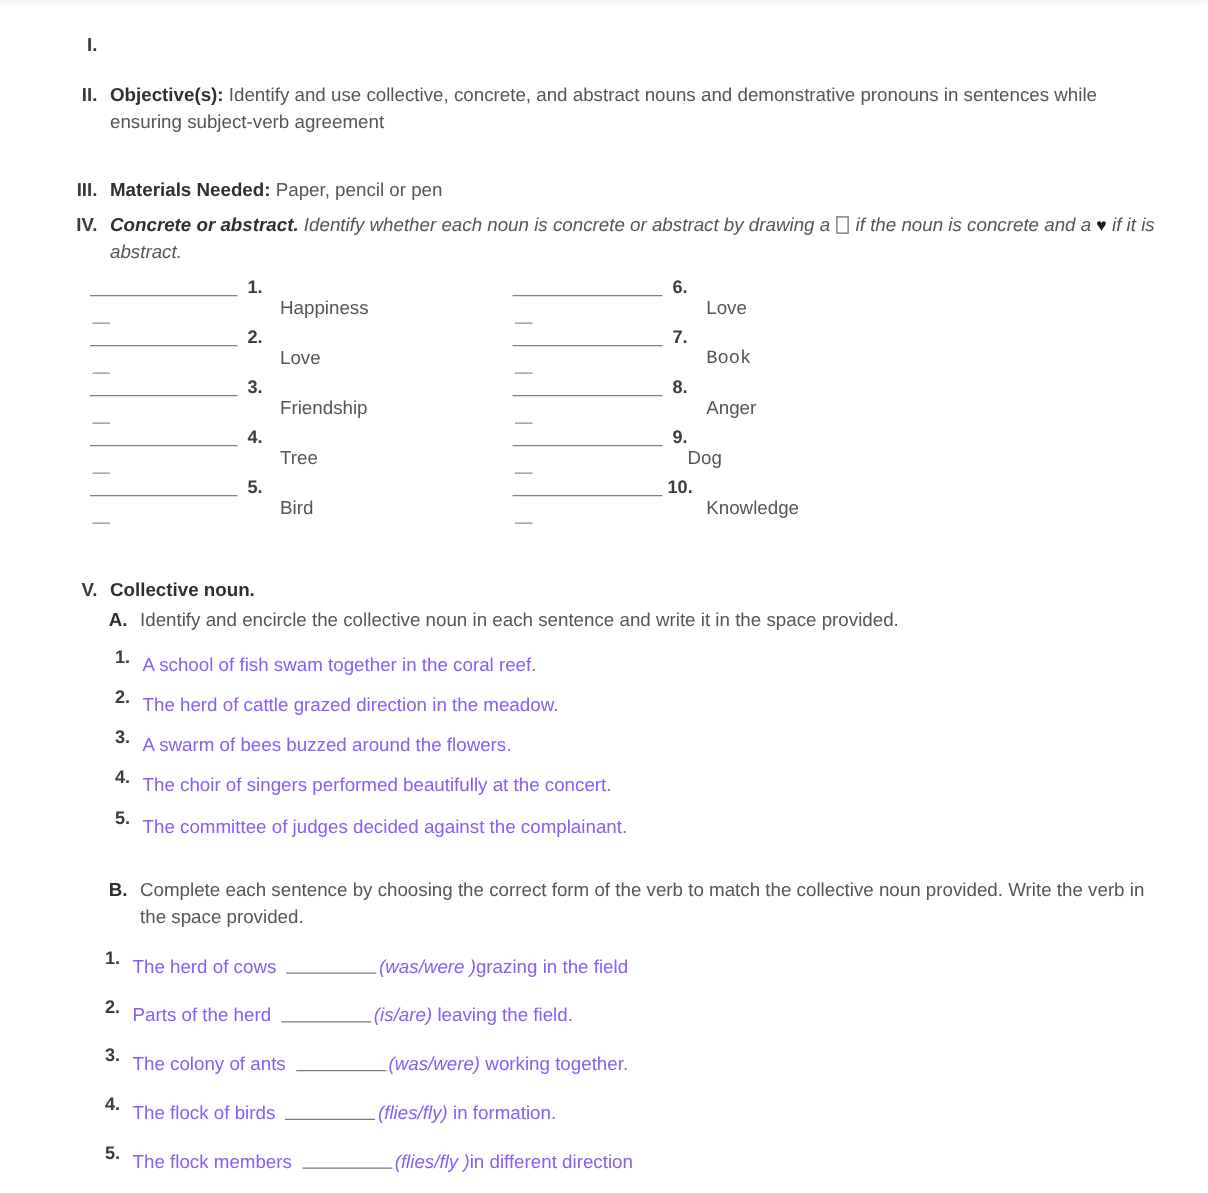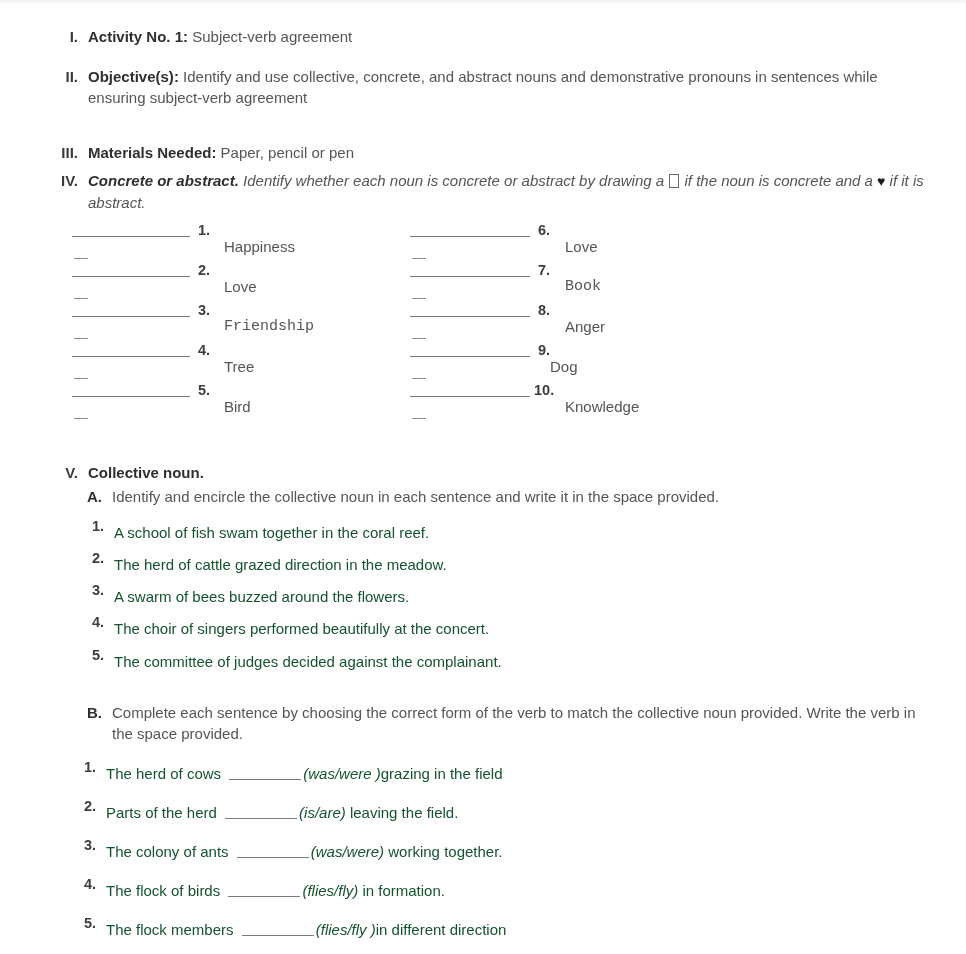--- a/index.html
+++ b/index.html
@@ -132,21 +132,21 @@
     font-weight: bold;
     font-size: 14.5px;
     line-height: 16px;
     color: #3d3d3d;
     padding-top: 0px;
   }
   .num-body {
     margin-left: 10px;
     font-size: 15px;
     line-height: 20px;
-    color: #14532d;
+    color: #8b5cf6;
     padding-top: 5px;
     white-space: nowrap;
   }
   .num-body i {
     font-style: italic;
   }
   .inline-blank {
     display: inline-block;
     width: 72px;
     border-bottom: 1.6px solid #7b7b7b;
@@ -169,23 +169,20 @@
 </style>
 </head>
 <body>
 
 <div class="page">
 
   <div class="scan-edge-top"></div>
 
   <div class="roman-row" style="left:48px; top:26px; width:860px;">
     <div class="roman-num">I.</div>
-    <div class="roman-body">
-      <b>Activity No. 1</b><b>:</b><span> Subject-verb agreement</span>
-    </div>
   </div>
 
   <div class="roman-row" style="left:48px; top:66px; width:880px;">
     <div class="roman-num">II.</div>
     <div class="roman-body" style="max-width:840px;">
       <b>Objective(s)</b><b>:</b><span> Identify and use collective, concrete, and abstract nouns and demonstrative pronouns in sentences while ensuring subject-verb agreement</span>
     </div>
   </div>
 
   <div class="roman-row" style="left:48px; top:142px; width:860px;">
@@ -213,21 +210,21 @@
     <div class="noun-item" style="left:72px; top:40px; width:330px;">
       <div class="noun-rule" style="width:118px;"></div>
       <div class="noun-dash"></div>
       <div class="noun-num" style="left:126px;">2.</div>
       <div class="noun-word" style="left:152px;">Love</div>
     </div>
     <div class="noun-item" style="left:72px; top:80px; width:330px;">
       <div class="noun-rule" style="width:118px;"></div>
       <div class="noun-dash"></div>
       <div class="noun-num" style="left:126px;">3.</div>
-      <div class="noun-word" style="left:152px;font-family:Liberation Mono, monospace;">Friendship</div>
+      <div class="noun-word" style="left:152px;">Friendship</div>
     </div>
     <div class="noun-item" style="left:72px; top:120px; width:330px;">
       <div class="noun-rule" style="width:118px;"></div>
       <div class="noun-dash"></div>
       <div class="noun-num" style="left:126px;">4.</div>
       <div class="noun-word" style="left:152px;">Tree</div>
     </div>
     <div class="noun-item" style="left:72px; top:160px; width:330px;">
       <div class="noun-rule" style="width:118px;"></div>
       <div class="noun-dash"></div>

